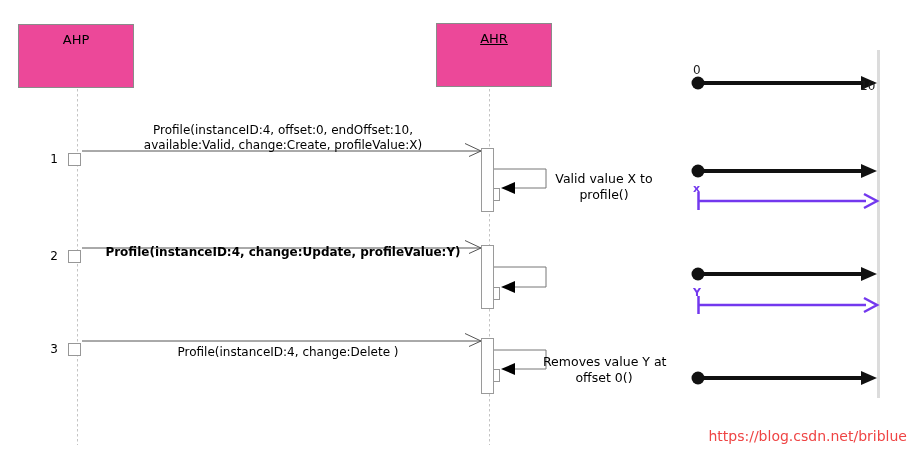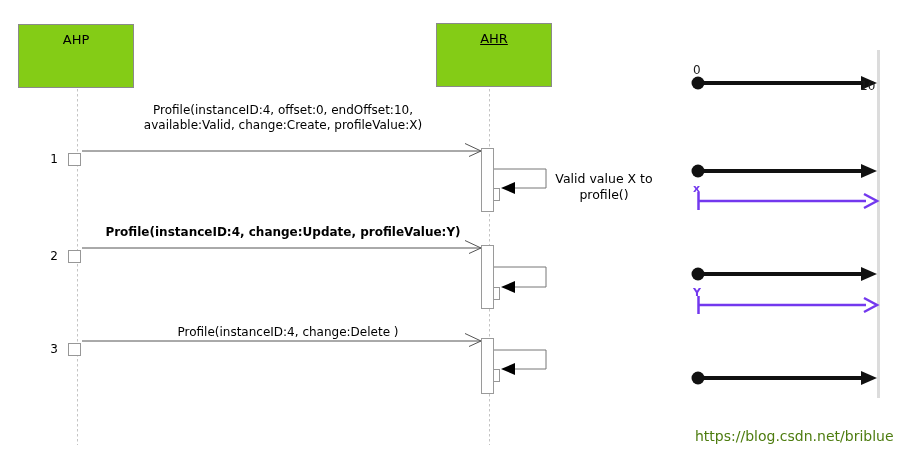--- a/index.html
+++ b/index.html
@@ -3,43 +3,43 @@
 <meta charset="utf-8">
 <style>
   html,body{margin:0;padding:0;background:#fff;}
   #canvas{
     position:relative;width:917px;height:456px;background:#ffffff;
     font-family:"DejaVu Sans","Liberation Sans",sans-serif;overflow:hidden;
   }
   #shapes{position:absolute;left:0;top:0;z-index:0;}
   .abs{position:absolute;z-index:2;}
   .actor-box{
-    width:116px;height:64px;border:1px solid #8a8a8a;background:#84cc16;
+    width:116px;height:64px;border:1px solid #8a8a8a;background:#ec4899;
     text-align:center;padding-top:7px;box-sizing:border-box;
     font-size:13px;color:#000;
   }
   .msg-label{
-    text-align:center;font-size:12px;color:#000;line-height:15px;white-space:nowrap;
+    text-align:center;font-size:12px;color:#000;line-height:15px;white-space:nowrap;margin-top:20px;
   }
   .msg-label span{display:block;}
   .seq-num{font-size:12px;color:#000;width:16px;text-align:right;}
   .seq-square{
     width:13px;height:13px;border:1px solid #979797;background:#fff;box-sizing:border-box;
   }
   .activation{
     border:1px solid #9a9a9a;background:#fff;width:13px;box-sizing:border-box;
   }
   .note{
     text-align:center;font-size:12.5px;color:#000;line-height:15.5px;white-space:nowrap;
   }
   .note span{display:block;}
   .axis-label{font-size:12px;color:#1c1c1c;}
   .value-label{font-size:11px;font-weight:bold;}
   .watermark{
-    font-size:14px;color:#4d7c0f;width:212px;white-space:nowrap;
+    font-size:14px;color:#ef4444;width:212px;text-align:right;white-space:nowrap;
   }
 </style>
 </head>
 <body>
 
 <div id="canvas">
 
   <svg id="shapes" width="917" height="456" viewBox="0 0 917 456">
 
     <g>
@@ -142,20 +142,24 @@
   <div class="abs seq-square" style="left:487px;top:287px;z-index:1;"></div>
 
   <div class="abs msg-label" style="left:88px;top:325px;width:400px;">
     <span>Profile(instanceID:4, change:Delete )</span>
     <span></span>
   </div>
   <div class="abs seq-num" style="left:42px;top:342px;">3</div>
   <div class="abs seq-square" style="left:68px;top:343px;"></div>
   <div class="abs activation" style="left:481px;top:338px;height:56px;"></div>
   <div class="abs seq-square" style="left:487px;top:369px;z-index:1;"></div>
+  <div class="abs note" style="left:543px;top:354px;width:122px;">
+    <span>Removes value Y at</span>
+    <span>offset 0()</span>
+  </div>
 
   <div class="abs axis-label" style="left:693px;top:63px;">0</div>
   <div class="abs axis-label" style="left:860px;top:63px;margin-top:16px;">10</div>
   <div class="abs value-label" style="left:693px;top:182px;color:#7338EE;">x</div>
   <div class="abs value-label" style="left:693px;top:286px;color:#7338EE;">Y</div>
 
   <div class="abs watermark" style="left:695px;top:428px;">https://blog.csdn.net/briblue</div>
 
 </div>
 

